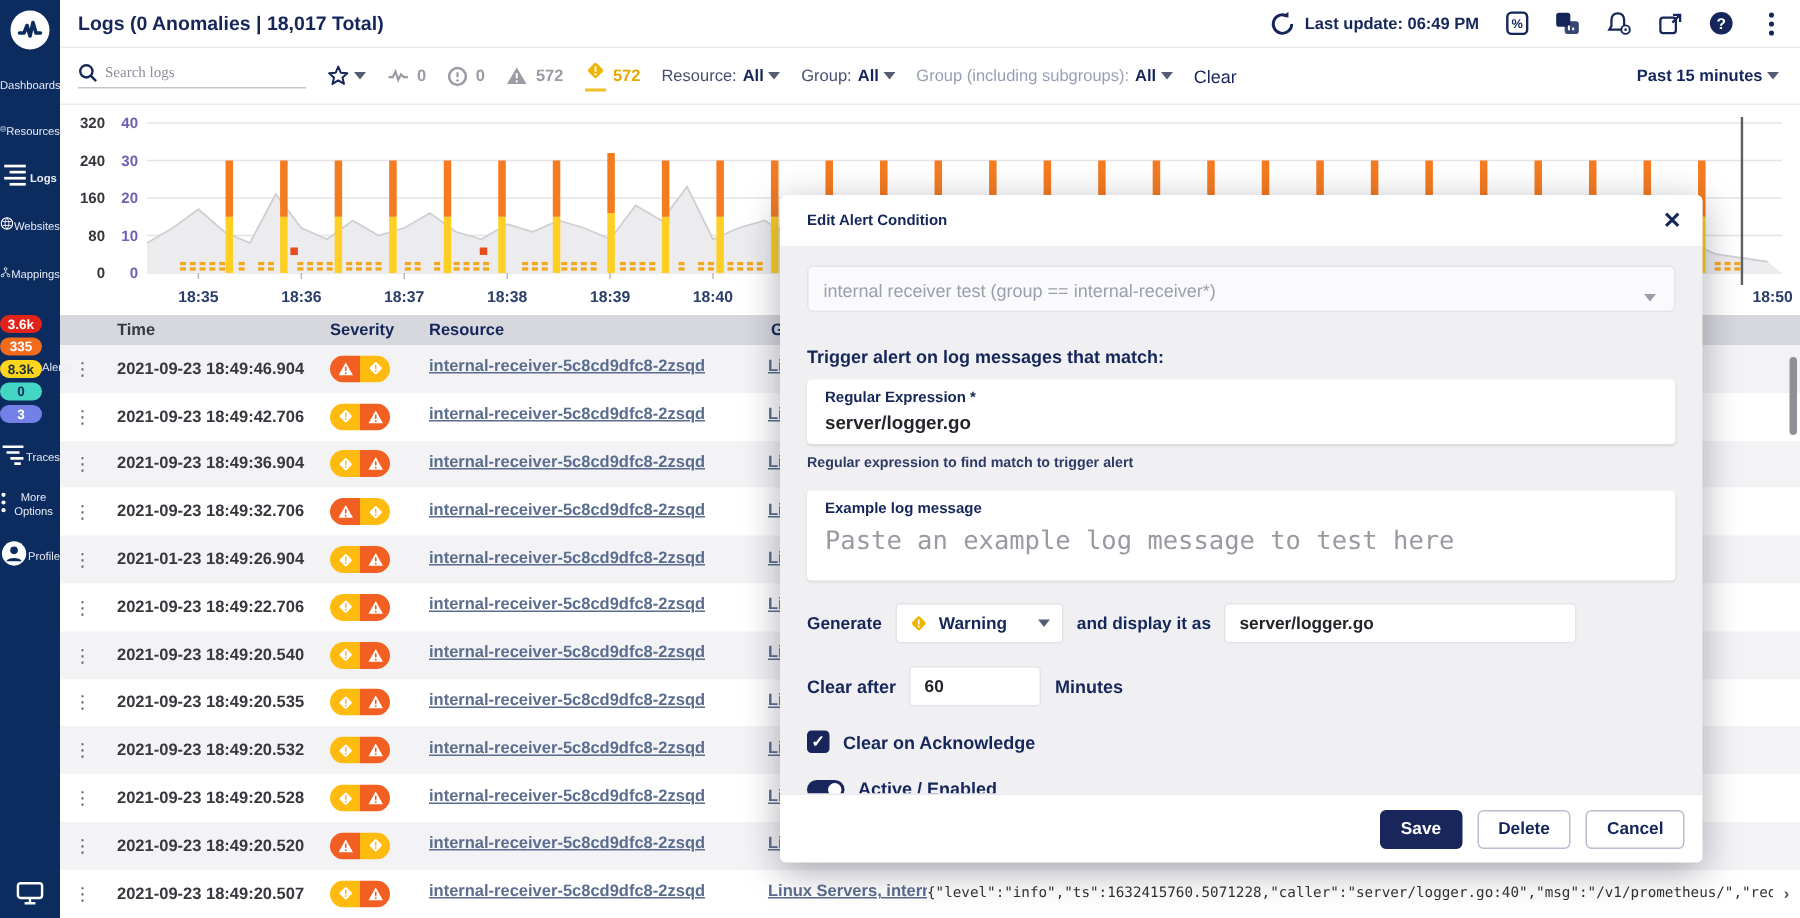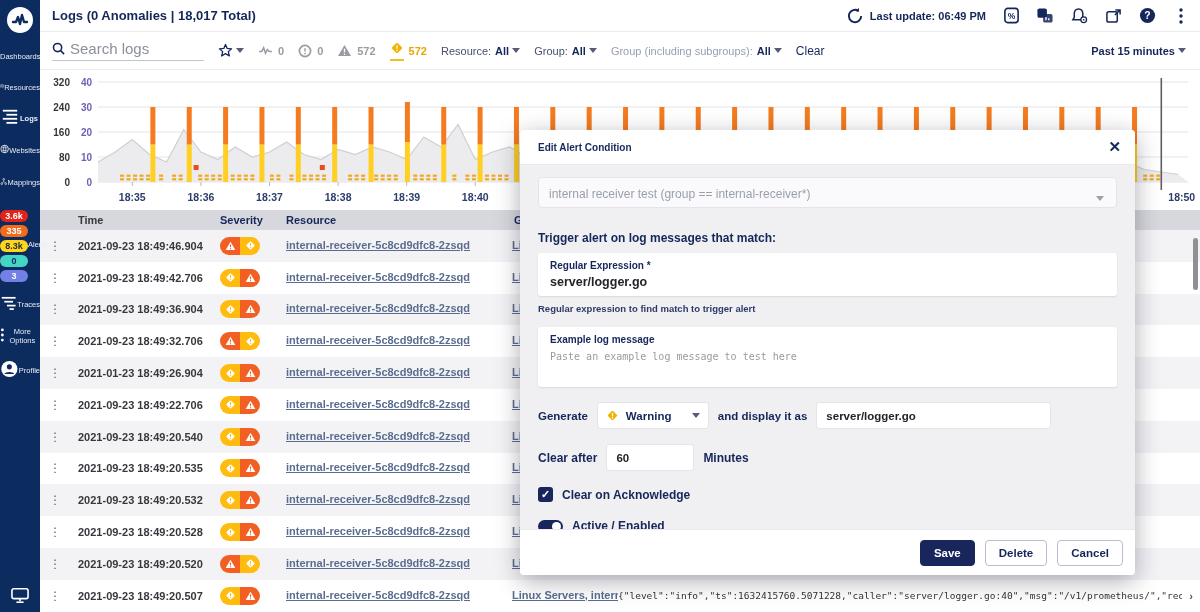--- a/index.html
+++ b/index.html
@@ -23,21 +23,21 @@
   
   .main { position:absolute; left:40px; top:0; width:1160px; height:612px; }
   .topbar { height:32px; display:flex; align-items:center; border-bottom:1px solid #ebebef; padding:0 10px 0 12px; background:#fff;gap:36px; }
   .page-title { font-size:13px; font-weight:bold; color:#15265a; }
   .topbar-right { margin-left:auto; display:flex; align-items:center; gap:16px; }
   .last-update { font-size:11px; font-weight:bold; color:#15265a; display:flex; align-items:center; gap:6px; }
   .tb-icon { width:18px; height:18px; display:flex; align-items:center; justify-content:center; cursor:pointer; }
 
   .filterbar { height:38px; display:flex; align-items:center; gap:14px; padding:0 14px 0 12px; border-bottom:1px solid #ececf0; background:#fff; font-size:11px; }
   .search { display:flex; align-items:center; gap:5px; border-bottom:1px solid #c4c4cc; padding-bottom:3px; width:152px; }
-  .search input { border:none; outline:none; font-size:15px; width:120px; color:#444; font-family:Liberation Sans, sans-serif; }
+  .search input { border:none; outline:none; font-size:10px; width:120px; color:#444; font-family:Liberation Serif, serif; }
   .search input::placeholder { color:#8b8f9c; }
   .caret { display:inline-block; width:0; height:0; border-left:4px solid transparent; border-right:4px solid transparent; border-top:5px solid #555c74; margin-left:3px; }
   .cnt { display:flex; align-items:center; gap:5px; font-weight:bold; color:#9a9ba3; cursor:pointer; }
   .cnt.warn { color:#e8a700; }
   .warn-ic-wrap { border-bottom:2px solid #f0c020; padding-bottom:2px; }
   .filter-dd { display:flex; align-items:center; cursor:pointer; color:#474f6e; }
   .filter-dd b { color:#15265a; margin-left:4px; }
   .filter-dd.dim { color:#989eb4; }
   .clear-btn { font-weight:normal; color:#15265a; font-size:12px; cursor:pointer; }
   .range-dd { margin-left:auto; font-weight:bold; color:#15265a; display:flex; align-items:center; cursor:pointer; }
@@ -78,21 +78,21 @@
   .pipeline { background:#fafafc; border:1px solid #e4e4ea; border-radius:4px; padding:6px 10px; color:#9aa0ab; position:relative; }
   .pipeline .flabel { font-size:10px; }
   .pipeline .fval { font-size:12px; margin-top:3px; }
   .pipeline .caret { border-top-color:#9aa0ab; position:absolute; right:12px; top:18px; }
   .m-section { font-size:12px; font-weight:bold; color:#15265a; margin-top:23px; }
   .card { background:#fff; border-radius:3px; box-shadow:0 1px 2px rgba(0,0,0,.10); padding:7px 12px; margin-top:8px; }
   .card .flabel { font-size:10px; font-weight:bold; color:#15265a; }
   .card .fval { font-size:12.5px; font-weight:bold; color:#23242a; margin-top:4px; }
   .helper { font-size:9.5px; color:#2e3a66; margin-top:7px; font-weight:bold; }
   .card.example { height:60px; margin-top:13px; }
-  .placeholder { font-family:"DejaVu Sans Mono", monospace; font-size:10px; color:#9a9aa2; margin-top:6px; }
+  .placeholder { font-family:"DejaVu Sans Mono", monospace; font-size:17px; color:#9a9aa2; margin-top:6px; }
   .inline-row { display:flex; align-items:center; gap:9px; margin-top:15px; font-size:11.5px; font-weight:bold; color:#15265a; }
   .dd-box { background:#fff; border:1px solid #e2e2e8; border-radius:3px; height:27px; display:flex; align-items:center; gap:7px; padding:0 8px; width:112px; cursor:pointer; }
   .inp { background:#fff; border:1px solid #e4e4ea; border-radius:3px; height:27px; padding:0 9px; font-size:11.5px; font-weight:bold;
     color:#23242a; font-family:"Liberation Sans",sans-serif; outline:none; }
   .cb-row { display:flex; align-items:center; gap:9px; margin-top:16px; font-size:12px; font-weight:bold; color:#15265a; }
   .checkbox { width:15px; height:15px; background:#18265c; border-radius:3px; display:flex; align-items:center; justify-content:center; color:#fff; font-size:11px; cursor:pointer; }
   .toggle { width:25px; height:13px; background:#18265c; border-radius:7px; position:relative; cursor:pointer; }
   .toggle::after { content:""; position:absolute; right:2px; top:2px; width:9px; height:9px; border-radius:50%; background:#fff; }
   .m-foot { position:absolute; bottom:0; left:0; right:0; height:46px; background:#fff; border-top:1px solid #e9e9ee;
     display:flex; align-items:center; justify-content:flex-end; gap:10px; padding:0 12px; }

